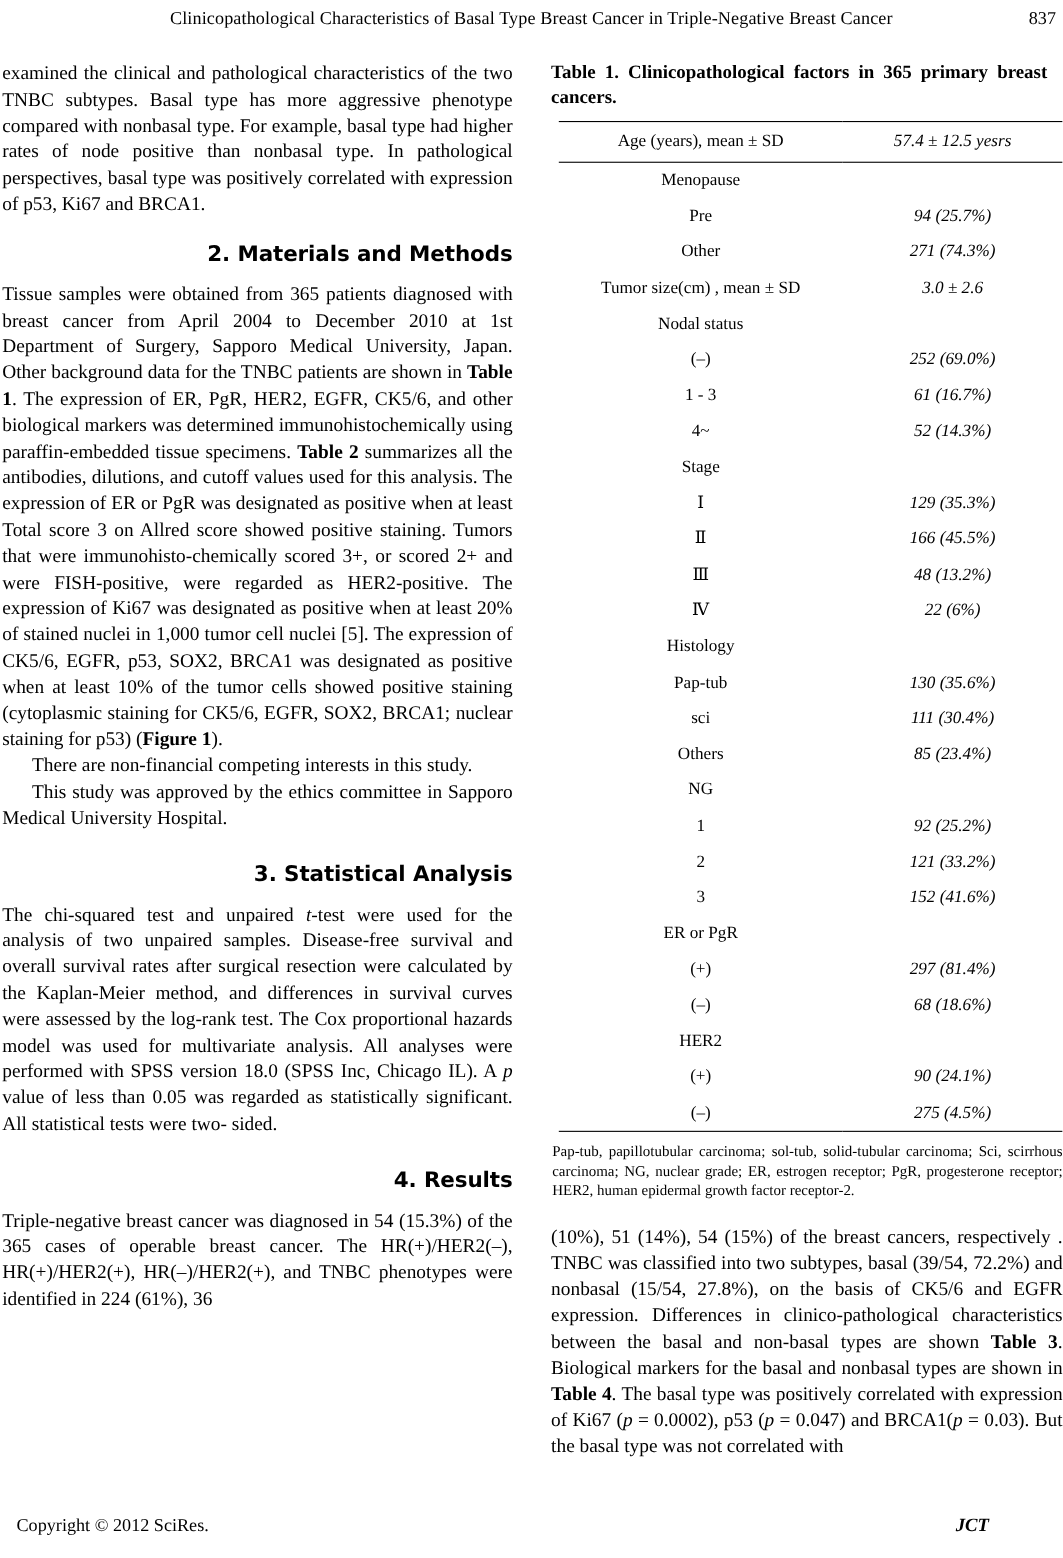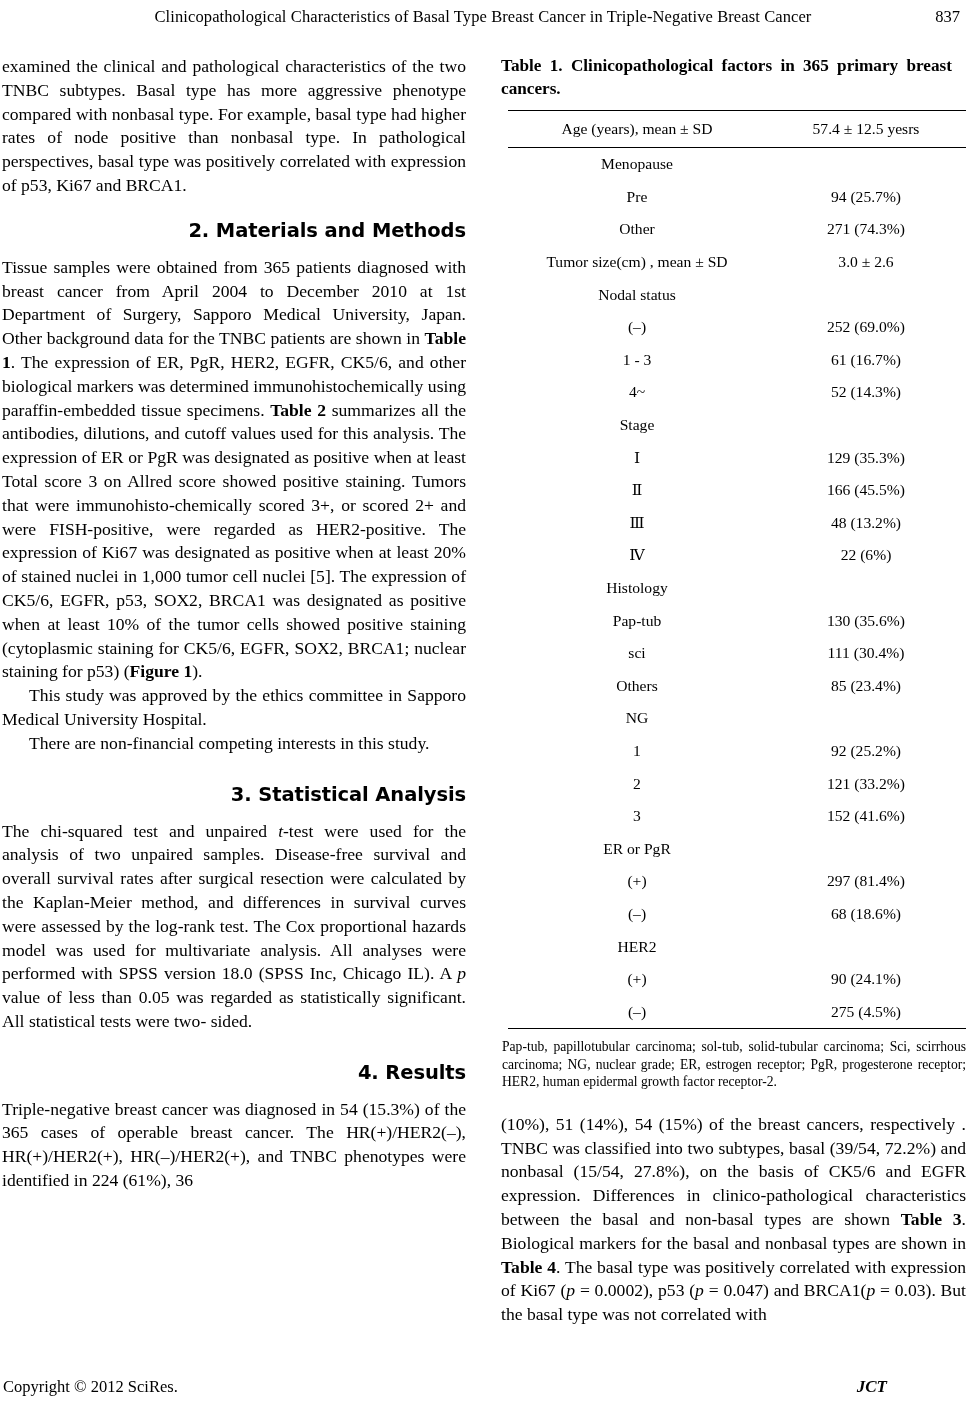--- a/index.html
+++ b/index.html
@@ -98,38 +98,38 @@
     table-layout: fixed;
   }
   table.t1 td {
     font-size: 15.6px;
     line-height: 18px;
     padding: 7.3px 0 7.3px 0;
     text-align: center;
     vertical-align: baseline;
   }
   table.t1 td.lab { width: 258px; }
-  table.t1 td.val { width: 200px; }
+  table.t1 td.val { width: 200px; font-style: italic; }
   tr.rule-top    td { border-top: 1.6px solid #000; }
   tr.rule-under  td { border-bottom: 1.2px solid #000; }
   tr.rule-bottom td { border-bottom: 1.6px solid #000; }
   tr.header-row td { padding-top: 9px; padding-bottom: 9px; }
 
   .tbl-notes {
     margin: 9px 0 0 1px;
     width: 464px;
     font-size: 13.6px;
     line-height: 17.6px;
     text-align: justify;
   }
 
   
   .page-footer {
     position: absolute;
-    left: 1px;
+    left: 13px;
     bottom: 16px;
     width: 890px;
     height: 24px;
   }
   .page-footer .copyright {
     position: absolute;
     left: 2px;
     top: 0;
     font-size: 16.5px;
     line-height: 22px;
@@ -155,23 +155,23 @@
 <div class="columns">
 
   <div class="col col-left">
 
     <p class="body">examined the clinical and pathological characteristics of the two TNBC subtypes. Basal type has more aggressive phenotype compared with nonbasal type. For example, basal type had higher rates of node positive than nonbasal type. In pathological perspectives, basal type was positively correlated with expression of p53, Ki67 and BRCA1.</p>
 
     <h2 class="section">2. Materials and Methods</h2>
 
     <p class="body"><span>Tissue samples were obtained from 365 patients diagnosed with breast cancer from April 2004 to December 2010 at 1st Department of Surgery, Sapporo Medical University, Japan. Other background data for the TNBC patients are shown in </span><span class="b">Table 1</span><span>. The expression of ER, PgR, HER2, EGFR, CK5/6, and other biological markers was determined immunohistochemically using paraffin-embedded tissue specimens. </span><span class="b">Table 2</span><span> summarizes all the antibodies, dilutions, and cutoff values used for this analysis. The expression of ER or PgR was designated as positive when at least Total score 3 on Allred score showed positive staining. Tumors that were immunohisto-chemically scored 3+, or scored 2+ and were FISH-positive, were regarded as HER2-positive. The expression of Ki67 was designated as positive when at least 20% of stained nuclei in 1,000 tumor cell nuclei [5]. The expression of CK5/6, EGFR, p53, SOX2, BRCA1 was designated as positive when at least 10% of the tumor cells showed positive staining (cytoplasmic staining for CK5/6, EGFR, SOX2, BRCA1; nuclear staining for p53) (</span><span class="b">Figure 1</span><span>).</span></p>
 
+    <p class="body indent">There are non-financial competing interests in this study.</p>
+
     <p class="body indent">This study was approved by the ethics committee in Sapporo Medical University Hospital.</p>
-
-    <p class="body indent">There are non-financial competing interests in this study.</p>
 
     <h2 class="section tight-top">3. Statistical Analysis</h2>
 
     <p class="body"><span>The chi-squared test and unpaired </span><span class="i">t</span><span>-test were used for the analysis of two unpaired samples. Disease-free survival and overall survival rates after surgical resection were calculated by the Kaplan-Meier method, and differences in survival curves were assessed by the log-rank test. The Cox proportional hazards model was used for multivariate analysis. All analyses were performed with SPSS version 18.0 (SPSS Inc, Chicago IL). A </span><span class="i">p</span><span> value of less than 0.05 was regarded as statistically significant. All statistical tests were two- sided.</span></p>
 
     <h2 class="section tight-top">4. Results</h2>
 
     <p class="body">Triple-negative breast cancer was diagnosed in 54 (15.3%) of the 365 cases of operable breast cancer. The HR(+)/HER2(–), HR(+)/HER2(+), HR(–)/HER2(+), and TNBC phenotypes were identified in 224 (61%), 36</p>
 
   </div>

